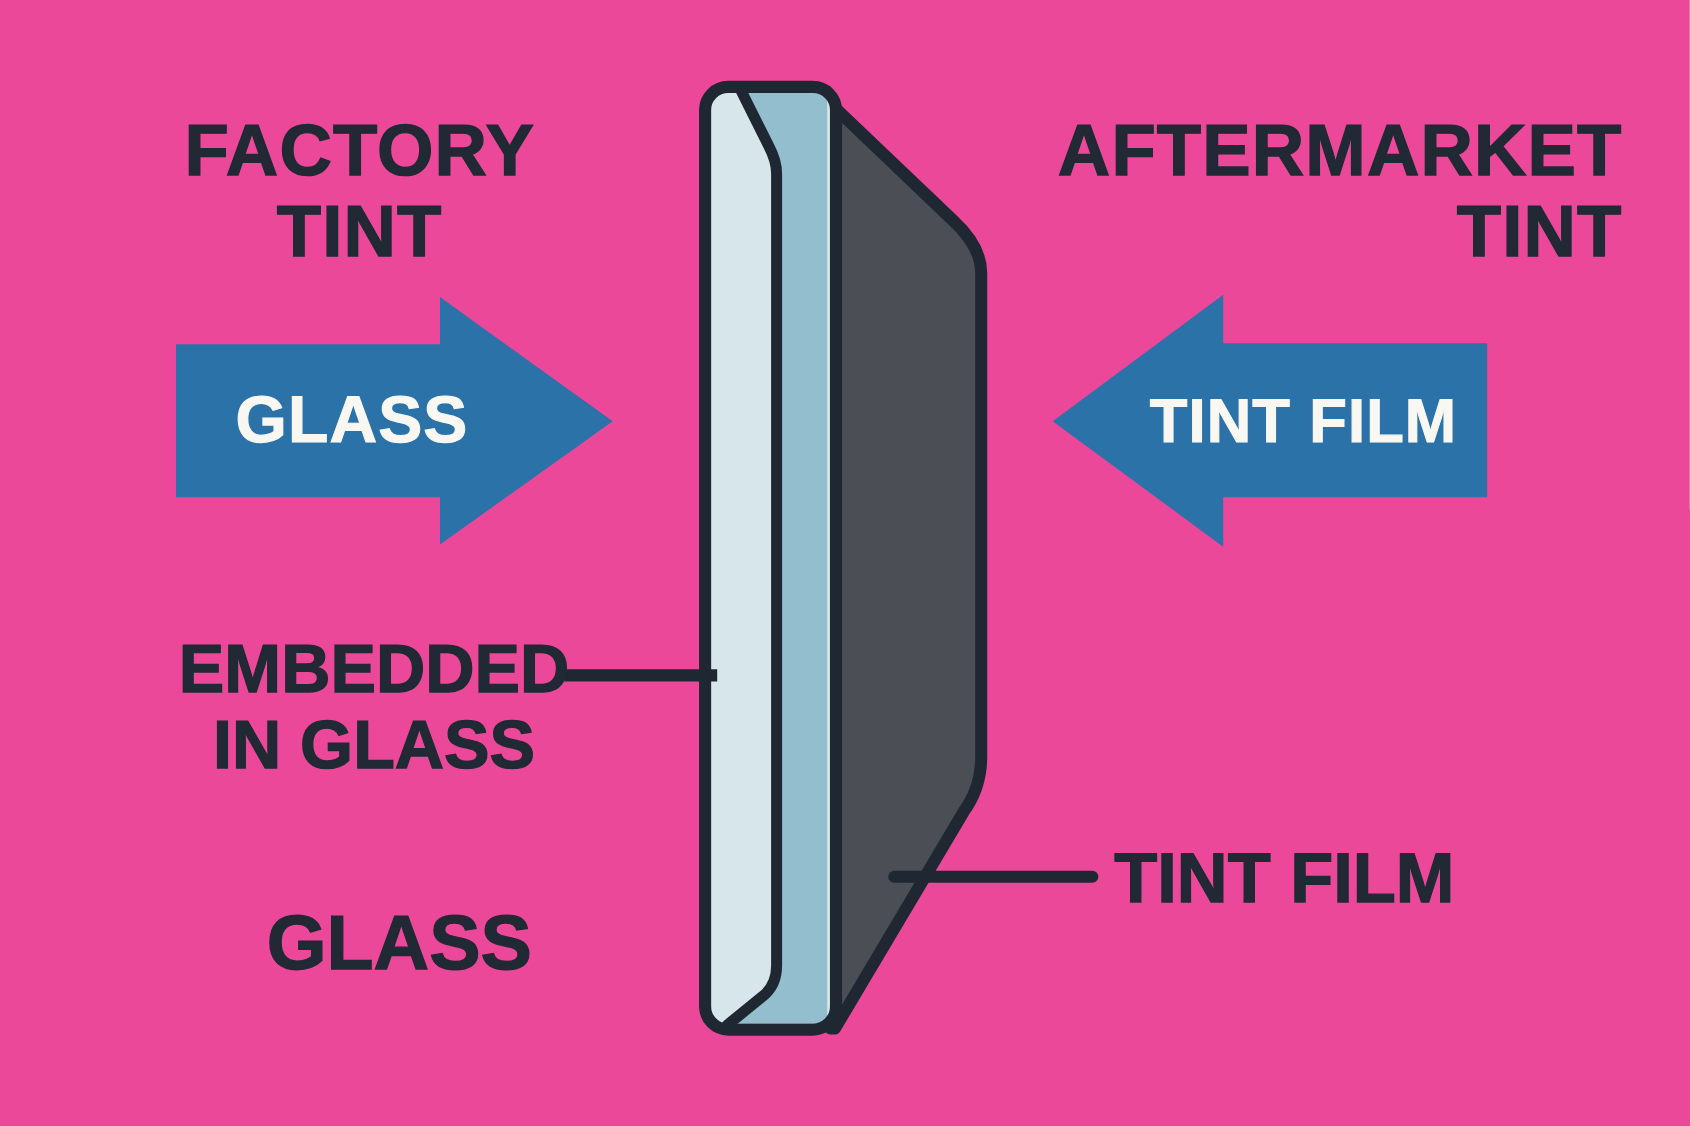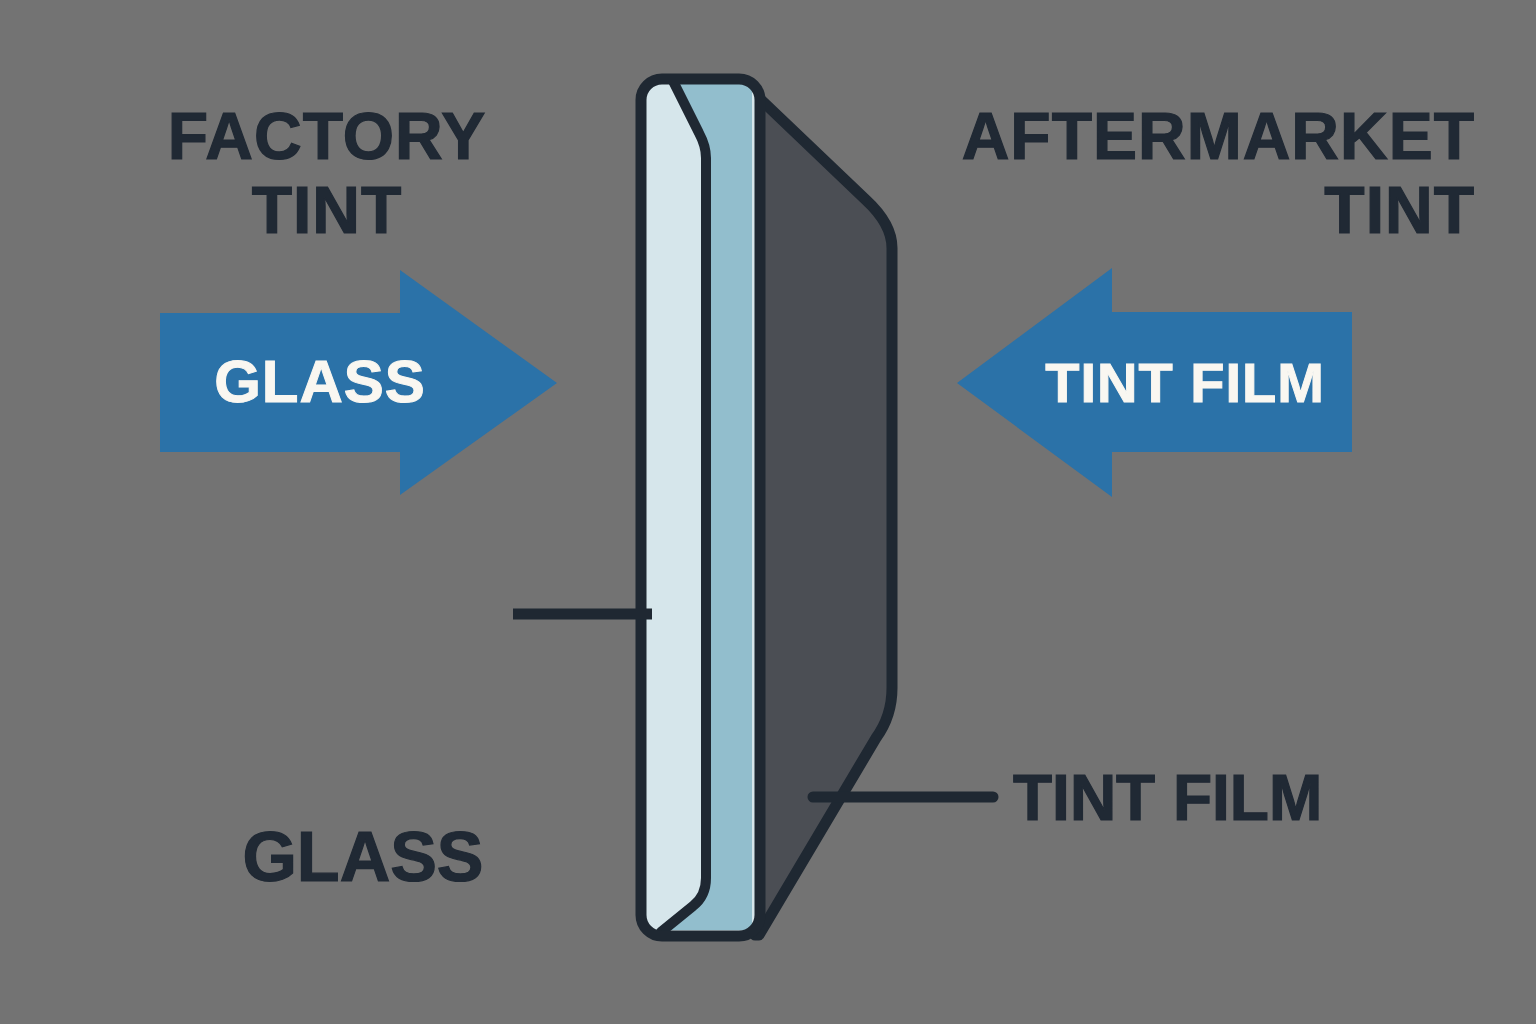--- a/index.html
+++ b/index.html
@@ -32,21 +32,21 @@
   }
   .arrow-label-left{left:150px;top:352px;width:340px;}
   .arrow-label-right{left:1025px;top:355px;width:320px;font-size:56px;}
   .embedded-label{left:110px;top:574px;width:460px;font-size:62px;}
   .glass-bottom-label{left:213px;top:822px;width:300px;font-size:70px;line-height:1;}
   .tintfilm-label{left:1013px;top:766px;width:420px;font-size:64px;text-align:left;line-height:1;}
 </style>
 </head>
 <body>
 
-<div class="canvas" style="background: #737373;">
+<div class="canvas" style="background: #ec4899;">
 
   <svg class="layer-svg" viewBox="0 0 1536 1024">
 
     <polygon points="160,313 400,313 400,270 557,383 400,495 400,452 160,452" fill="#2b72a8"></polygon>
 
     <polygon points="1352,312 1112,312 1112,268 957,383 1112,497 1112,452 1352,452" fill="#2b72a8"></polygon>
 
     <path stroke-width="11" stroke-linejoin="round" d="M757,96 L866,200 Q892,224 892,248 L892,688 Q892,716 876,738 L759,935 L755,935 Z" fill="#4b4e54" stroke="#1f2832"></path>
 
     <rect x="641" y="79" width="119" height="857" rx="21" fill="#d6e6eb"></rect>
@@ -65,18 +65,20 @@
   <div class="txt heading heading-left">FACTORY
 TINT</div>
 
   <div class="txt heading heading-right">AFTERMARKET
 TINT</div>
 
   <div class="txt arrow-label arrow-label-left">GLASS</div>
 
   <div class="txt arrow-label arrow-label-right">TINT FILM</div>
 
+  <div class="txt embedded-label">EMBEDDED
+IN GLASS</div>
 
   <div class="txt glass-bottom-label">GLASS</div>
 
   <div class="txt tintfilm-label">TINT FILM</div>
 
 </div>
 
 </body></html>

